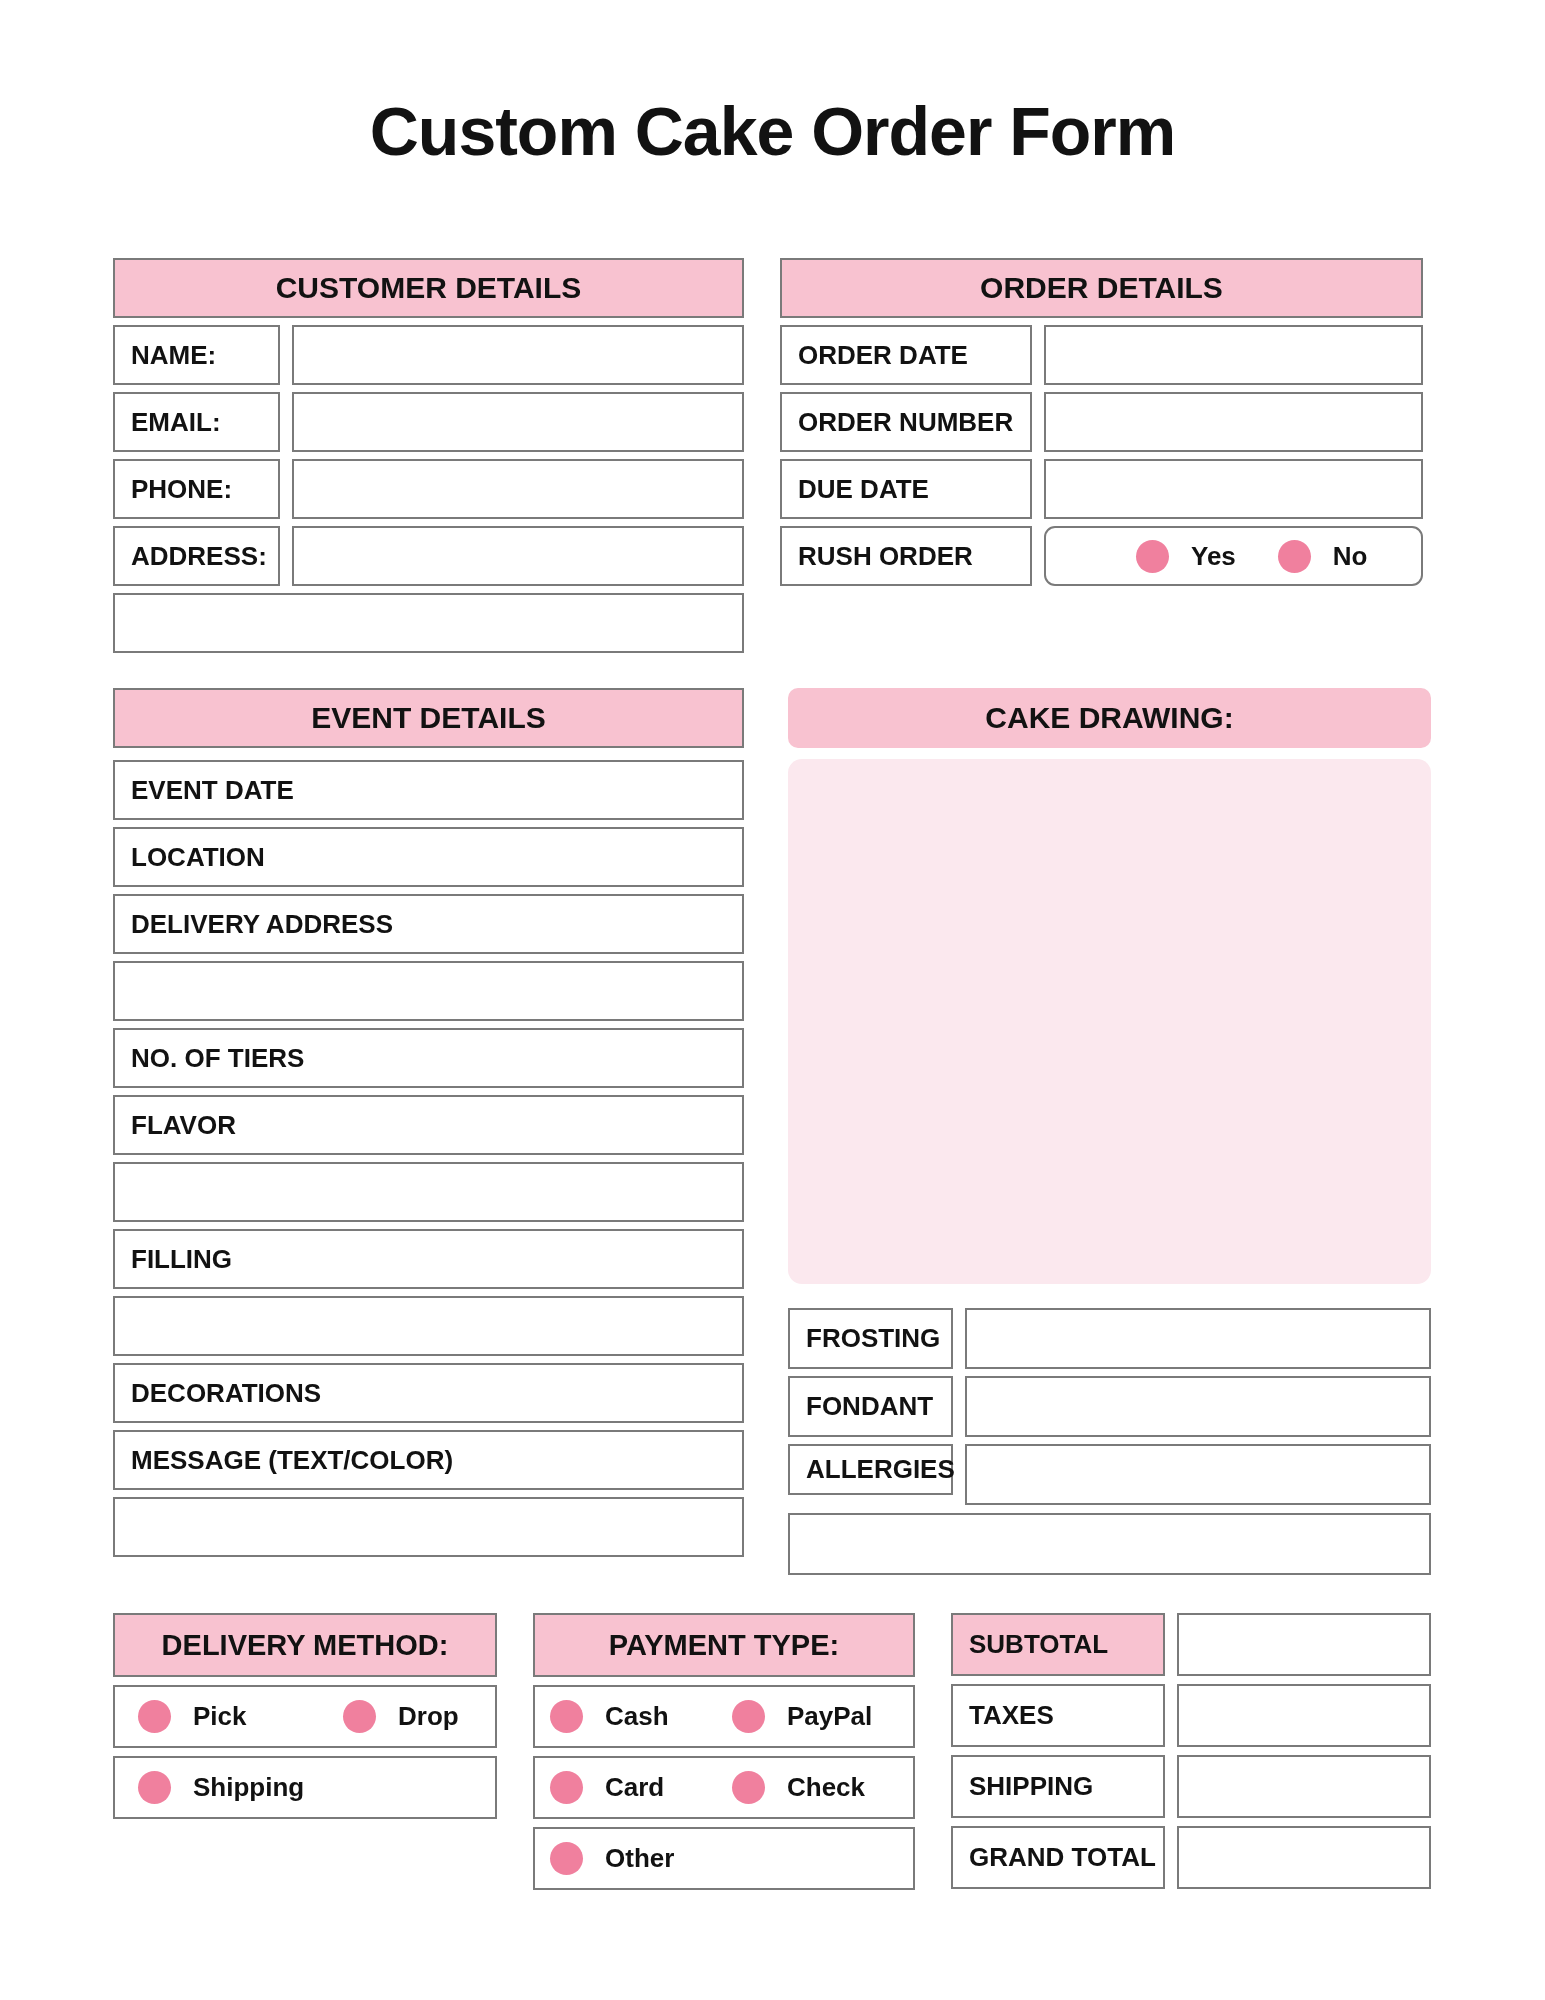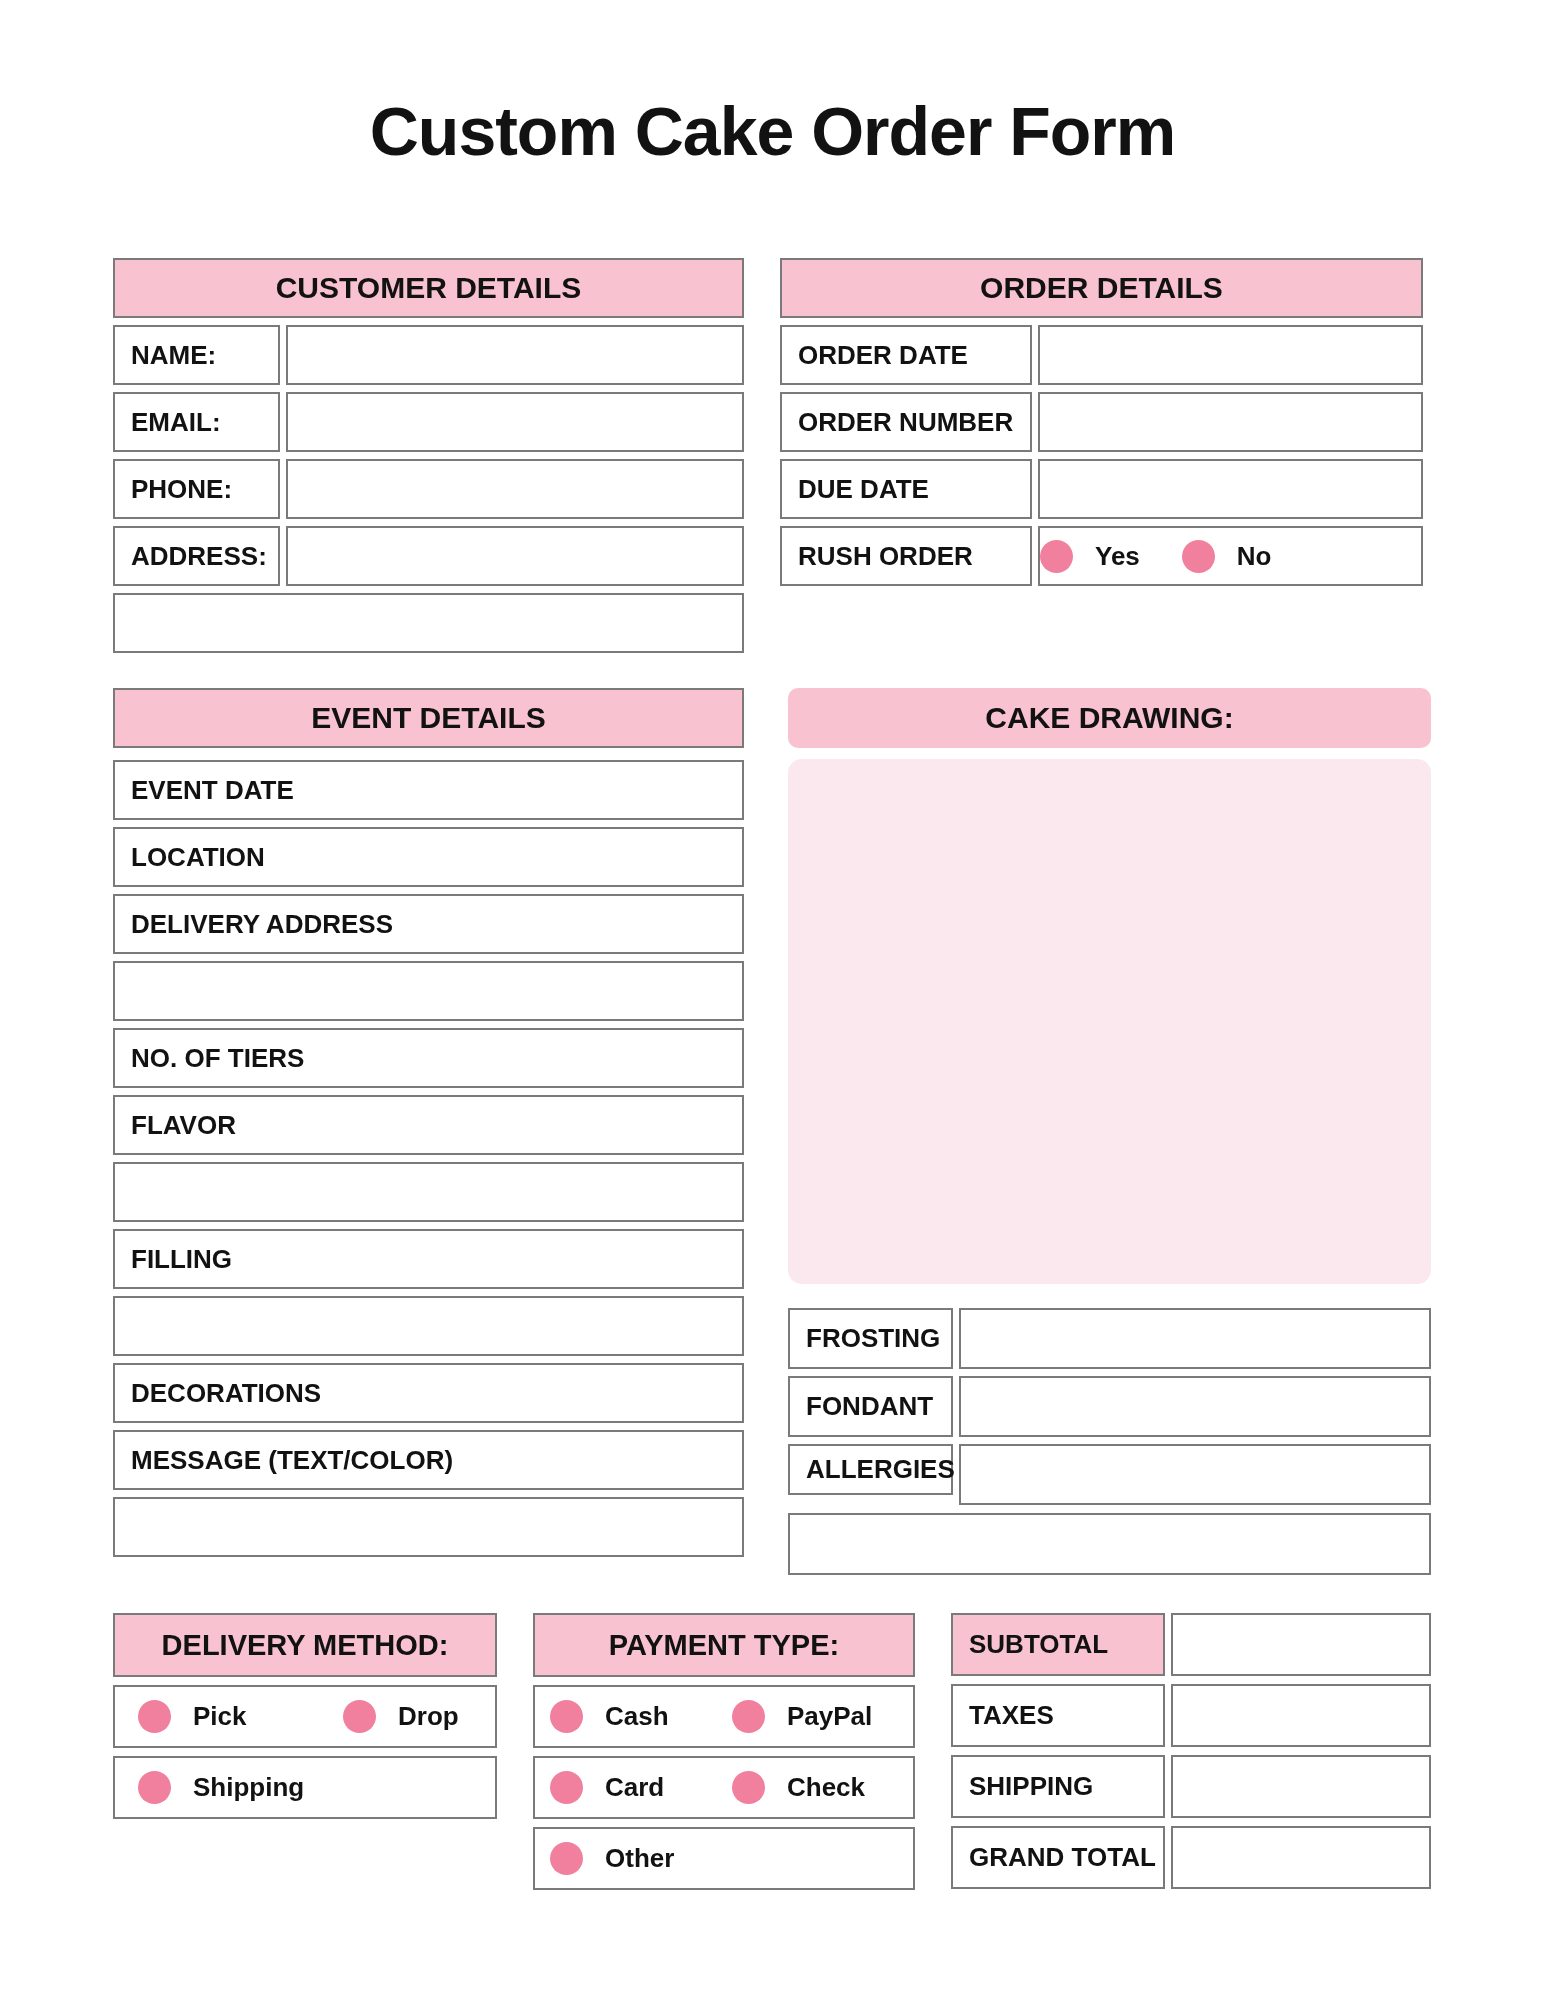--- a/index.html
+++ b/index.html
@@ -31,21 +31,21 @@
   #totals{left:951px;top:1613px;width:480px;}
 
   .hdr{
     height:60px;background:var(--header-pink);
     border:2px solid var(--border-grey);
     display:flex;align-items:center;justify-content:center;
     font-weight:bold;font-size:30px;margin-bottom:7px;
   }
   .hdr-round{border:none;border-radius:10px;margin-bottom:11px;}
 
-  .row{display:flex;gap:6px;margin-bottom:7px;}
+  .row{display:flex;gap:12px;margin-bottom:7px;}
   .cell{
     border:2px solid var(--border-grey);background:#fff;
     height:60px;flex:none;
   }
   .label-cell{
     display:flex;align-items:center;padding-left:16px;
     font-weight:bold;font-size:26px;white-space:nowrap;
   }
   .input-cell{flex:1 1 auto;}
   .wide{width:100%;}
@@ -53,21 +53,21 @@
   .lw252{width:252px;}
   .lw165{width:165px;}
   .lw214{width:214px;}
   .pink-label{background:var(--header-pink);}
 
   .canvas{
     height:525px;background:var(--light-pink);
     border-radius:14px;margin-bottom:24px;
   }
 
-  .radio-cell{display:flex;align-items:center;}
+  .radio-cell{display:flex;align-items:center;padding-left:90px;border-radius:11px;}
   .dot{width:33px;height:33px;border-radius:50%;background:var(--dot-pink);flex:none;}
   .opt{display:flex;align-items:center;}
   .opt-label{margin-left:22px;font-weight:bold;font-size:26px;white-space:nowrap;}
   .ml42{margin-left:42px;}
 
   .b-hdr{height:64px;margin-bottom:8px;font-size:29px;}
   .b-row{margin-bottom:8px;}
   .b-cell{height:63px;}
   .opt-row{display:flex;align-items:center;padding-left:23px;}
   .opt-row-pay{padding-left:15px;}

